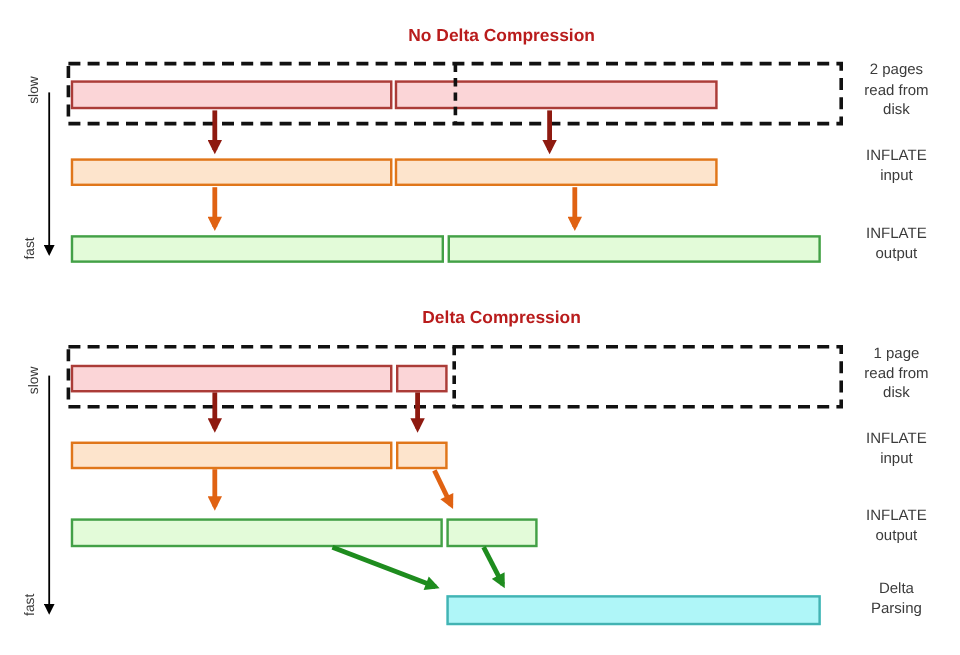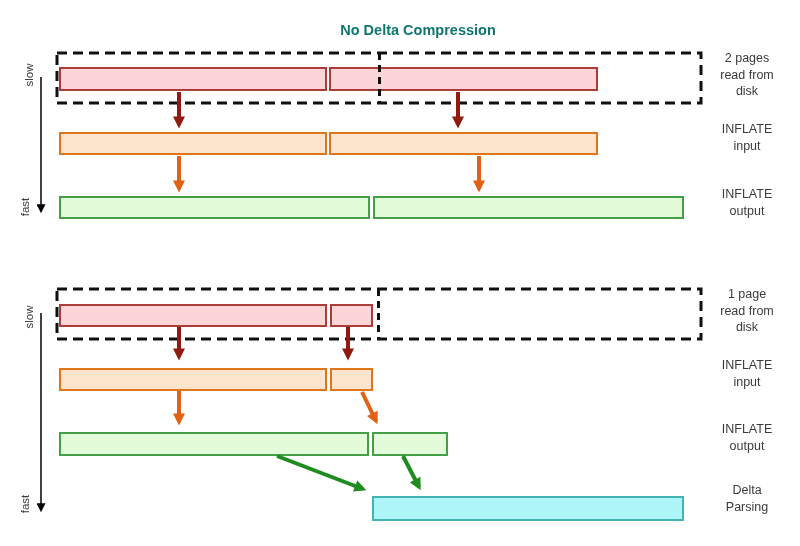--- a/index.html
+++ b/index.html
@@ -2,39 +2,40 @@
 <html><head>
 <meta charset="utf-8">
 <style>
   html,body{margin:0;padding:0;background:#ffffff;}
   #canvas{
     position:relative;width:800px;height:546px;background:#ffffff;overflow:hidden;
     font-family:"Liberation Sans", sans-serif;color:#000;
   }
   .title{
     position:absolute;left:318px;width:200px;text-align:center;
-    font-size:14.5px;font-weight:bold;color:#0f766e;white-space:nowrap;
+    font-size:14.5px;font-weight:bold;color:#b91c1c;white-space:nowrap;
   }
   .bar{position:absolute;box-sizing:border-box;border:2px solid #000;}
   .rlabel{
     position:absolute;left:692px;width:110px;text-align:center;
     font-size:12.5px;line-height:16.5px;color:#3b3b3b;white-space:pre-line;
   }
   .axlabel{
     position:absolute;width:44px;height:14px;text-align:center;
     font-size:11.5px;color:#3b3b3b;transform:rotate(-90deg);line-height:14px;
   }
   svg.overlay{position:absolute;left:0;top:0;pointer-events:none;}
 </style>
 </head>
 <body>
 
 <div id="canvas">
 
   <div class="title" style="top:22px;">No Delta Compression</div>
+  <div class="title" style="top:257px;">Delta Compression</div>
 
   <div class="axlabel" style="left:7px;top:68px;">slow</div>
   <div class="axlabel" style="left:3px;top:200px;">fast</div>
   <div class="axlabel" style="left:7px;top:310px;">slow</div>
   <div class="axlabel" style="left:3px;top:497px;">fast</div>
 
   <div class="bar" style="left: 59px; top: 67px; width: 268px; height: 24px; background-color: rgb(251, 213, 215); border-color: rgb(171, 60, 56);"></div>
   <div class="bar" style="left: 329px; top: 67px; width: 269px; height: 24px; background-color: rgb(251, 213, 215); border-color: rgb(171, 60, 56);"></div>
 
   <div class="bar" style="left: 59px; top: 132px; width: 268px; height: 23px; background-color: rgb(253, 228, 204); border-color: rgb(224, 118, 26);"></div>

